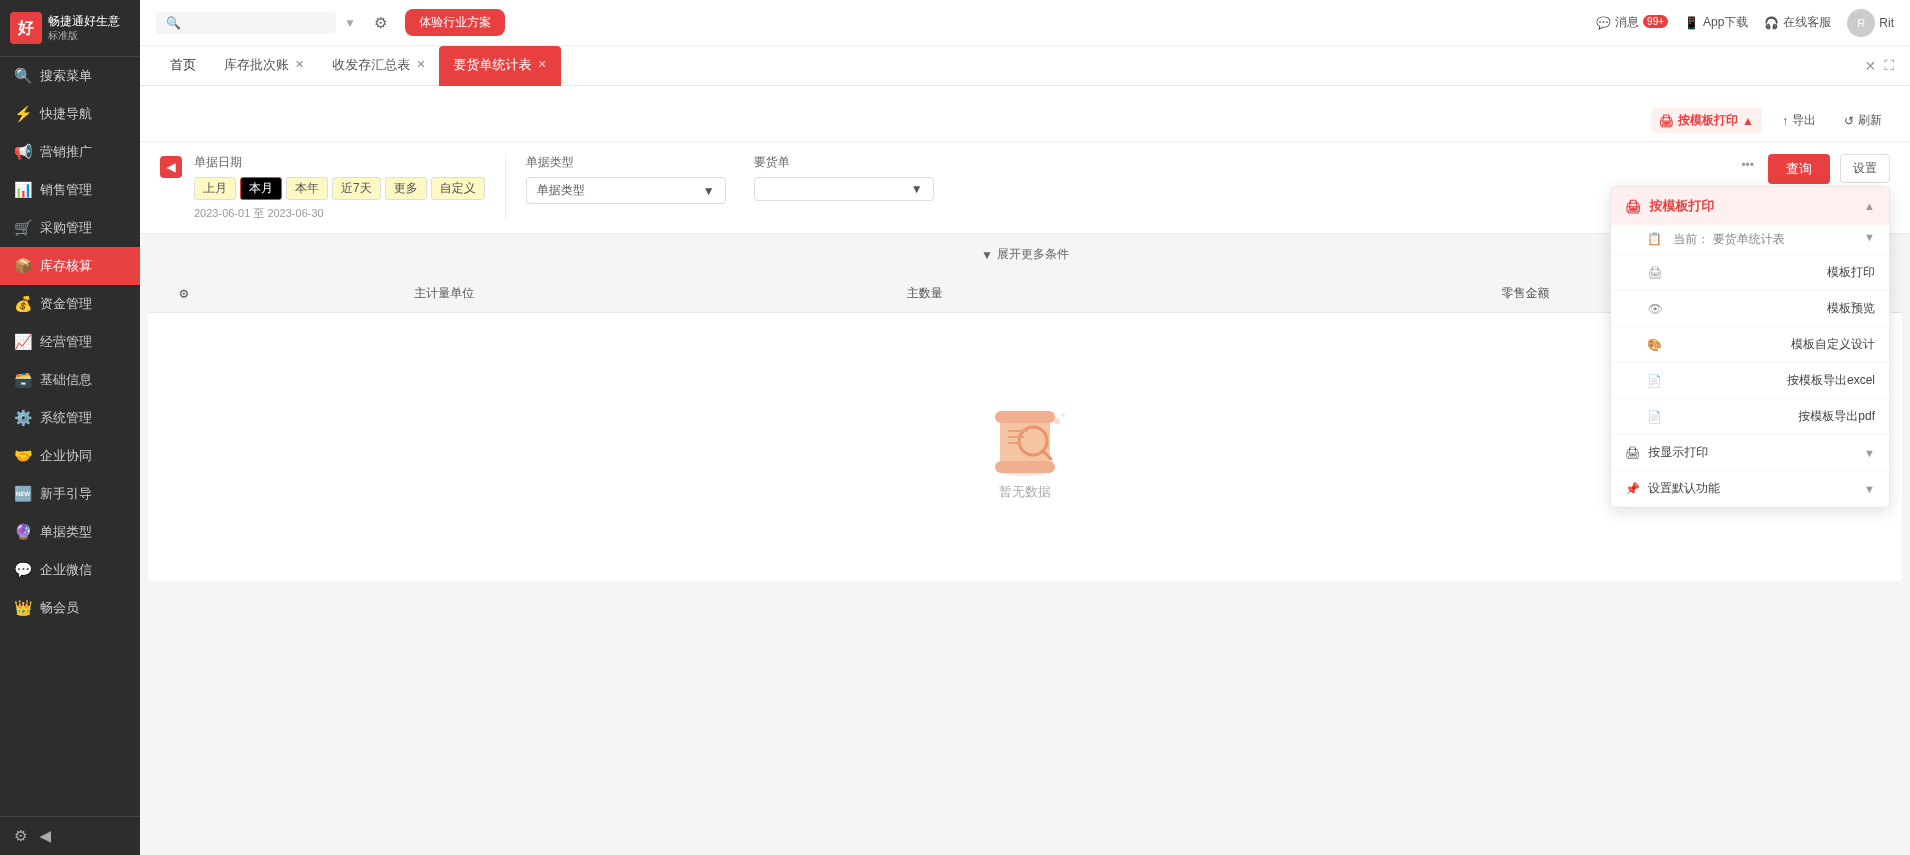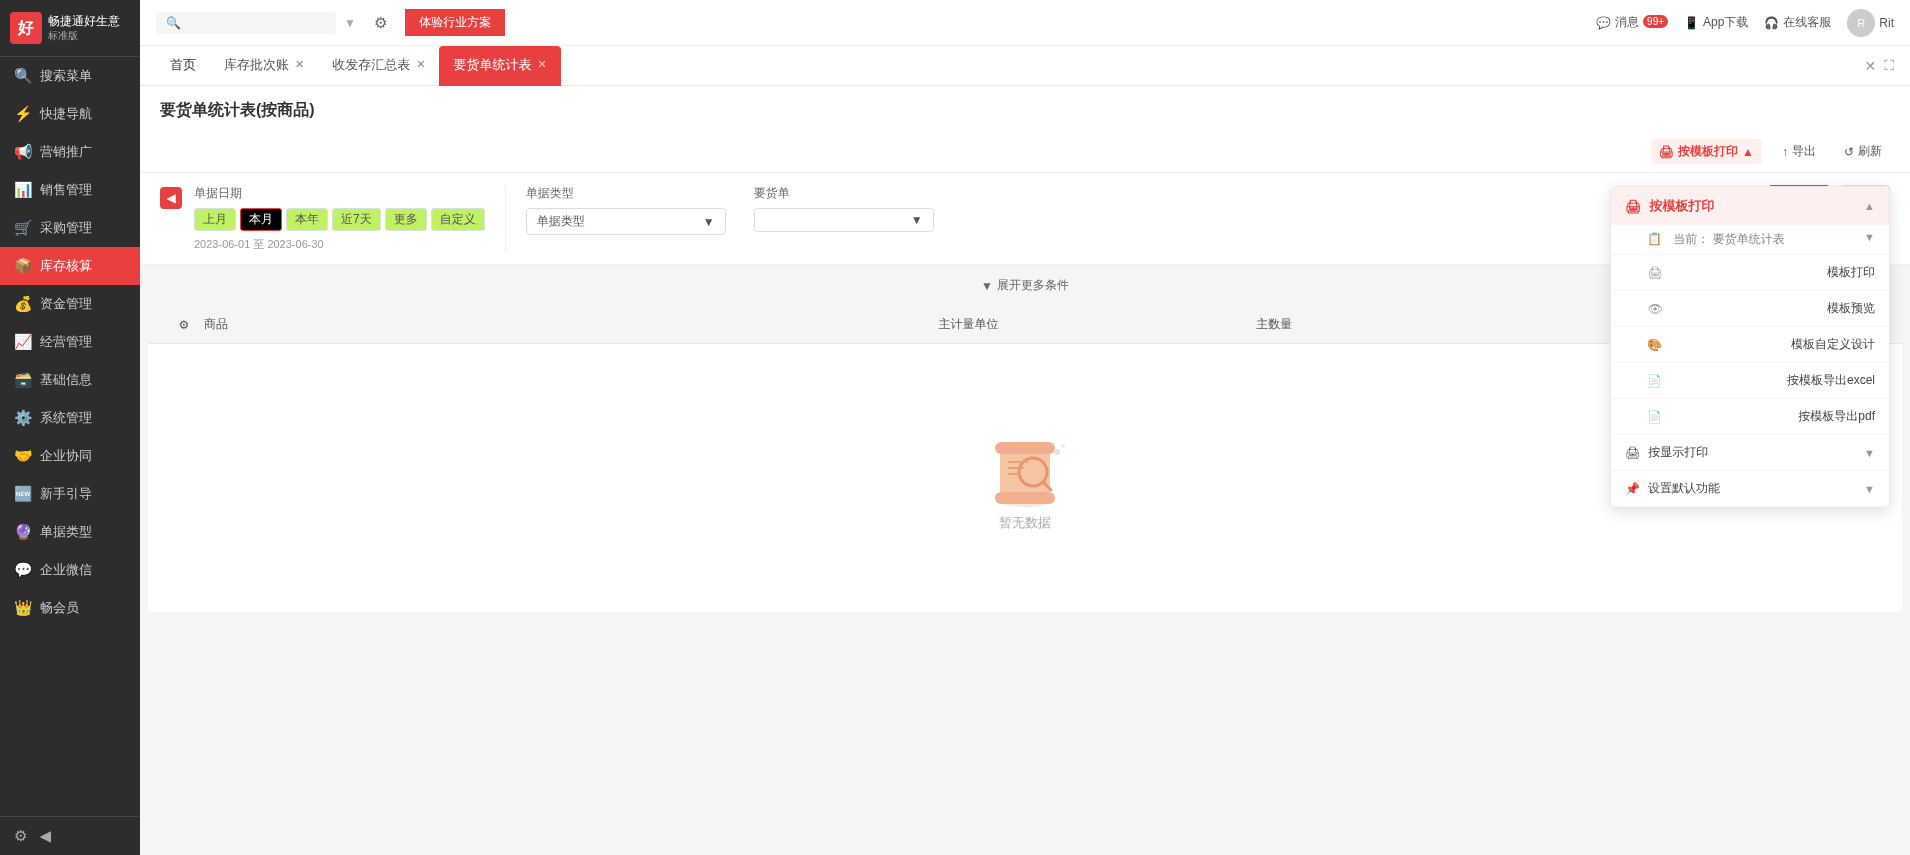--- a/index.html
+++ b/index.html
@@ -84,21 +84,21 @@
     }
     .topbar-search-area input {
       border: none; background: transparent; outline: none;
       font-size: 12px; color: #666; width: 120px;
     }
     .topbar-gear { margin: 0 10px; color: #666; cursor: pointer; font-size: 15px; }
     .topbar-trial-btn {
       background: #e84040;
       color: white;
       border: none;
-      border-radius: 0;
+      border-radius: 8px;
       padding: 5px 14px;
       font-size: 12px;
       cursor: pointer;
     }
     .topbar-right {
       display: flex;
       align-items: center;
       gap: 16px;
       margin-left: auto;
     }
@@ -231,21 +231,21 @@
     }
     .filter-row { display: flex; flex-direction: column; gap: 4px; }
     .filter-label { font-size: 12px; color: #666; margin-bottom: 2px; }
     .date-filter { display: flex; align-items: center; gap: 4px; flex-wrap: wrap; }
     .date-btn {
       padding: 2px 8px;
       border: 1px solid #ddd;
       border-radius: 3px;
       font-size: 12px;
       cursor: pointer;
-      background: #bef264;
+      background: #fef9c3;
       color: #555;
     }
     .date-btn.active {
       background: #000000;
       color: white;
       border-color: #e84040;
     }
     .date-range { font-size: 11px; color: #999; margin-top: 2px; }
     .filter-divider { width: 1px; background: #eee; margin: 0 8px; align-self: stretch; }
     .filter-select {
@@ -533,21 +533,20 @@
     </div>
     <div class="tab-expand">
       <span class="tab-expand-icon">✕</span>
       <span class="tab-expand-icon">⛶</span>
     </div>
   </div>
 
   <div class="content">
 
     <div class="page-header">
-      <div class="page-title">要货单统计表(按商品)</div>
       <div class="page-actions">
         <div class="action-btn active-print">
           <span>🖨</span>
           <span>按模板打印</span>
           <span>▲</span>
         </div>
         <div class="action-btn">
           <span>↑</span>
           <span>导出</span>
         </div>
@@ -597,21 +596,20 @@
     <div class="expand-more">
       <div class="expand-btn">
         <span>▼</span>
         <span>展开更多条件</span>
       </div>
     </div>
 
     <div class="table-container">
       <div class="table-header-row">
         <div class="table-col col-settings">⚙</div>
-        <div class="table-col col-product">商品</div>
         <div class="table-col col-unit">主计量单位</div>
         <div class="table-col col-qty">主数量</div>
         <div class="table-col col-amount">零售金额</div>
       </div>
 
       <div class="empty-state">
 
         <svg width="100" height="90" viewBox="0 0 100 90">
 
           <ellipse cx="50" cy="75" rx="28" ry="8" fill="#f5c5a3" opacity="0.4"></ellipse>

